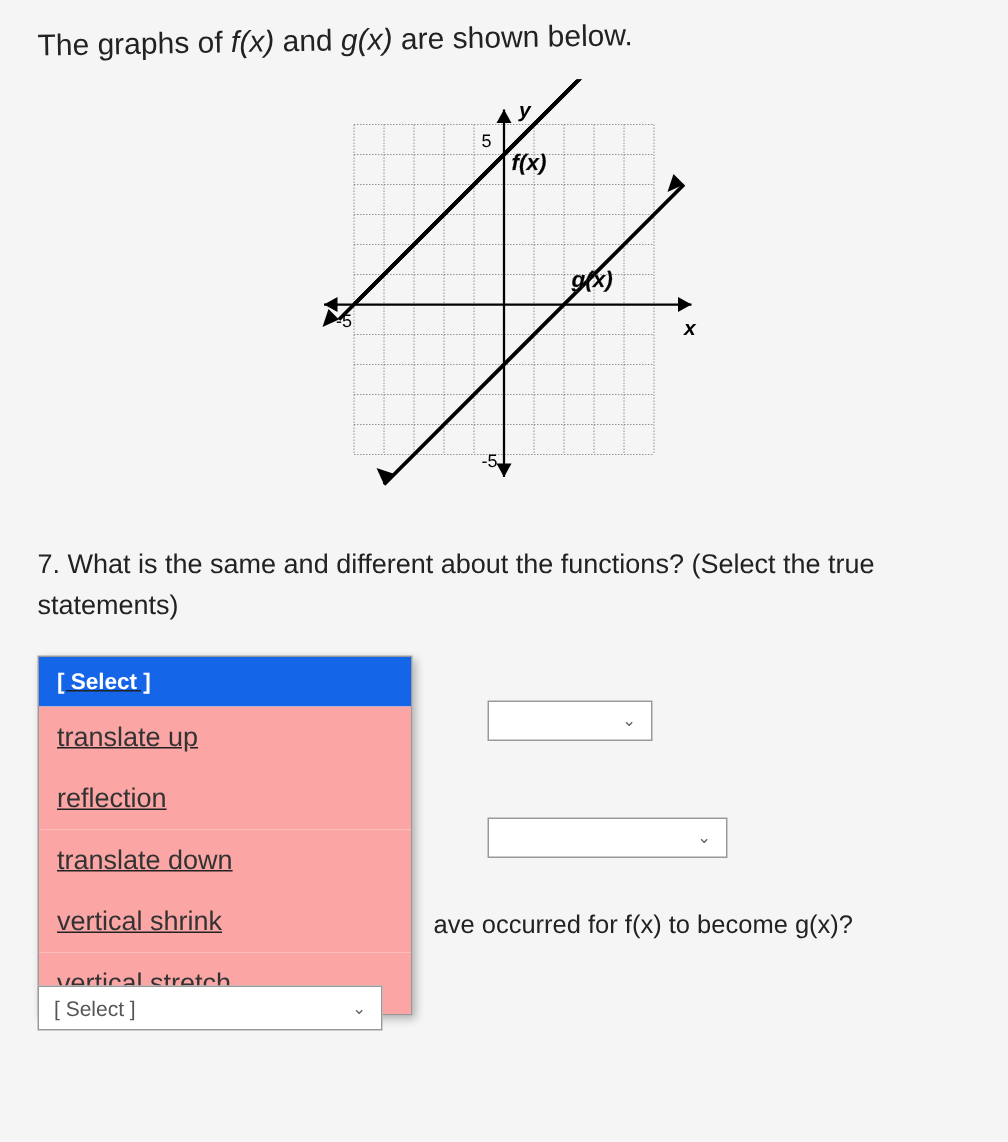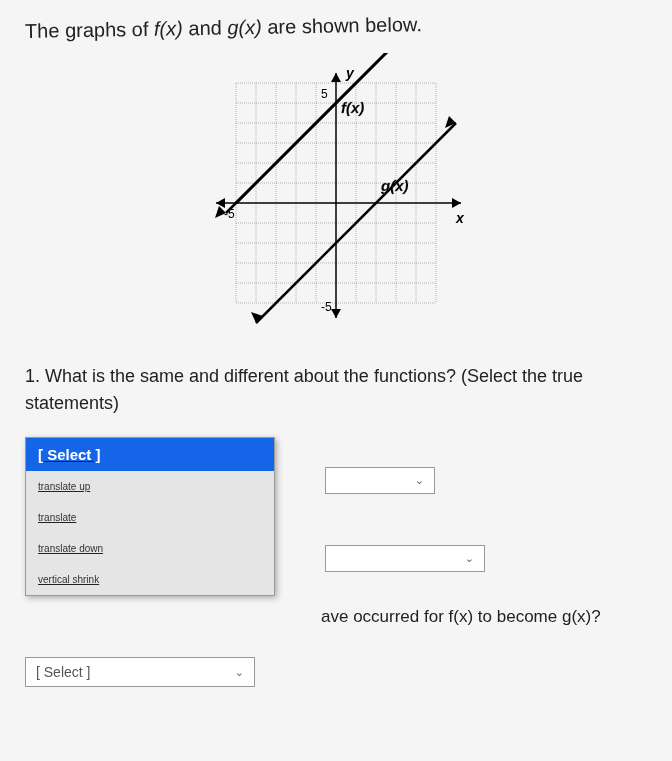--- a/index.html
+++ b/index.html
@@ -46,23 +46,23 @@
     }
     .dropdown-open .selected {
       background: #1565e8;
       color: #fff;
       font-weight: bold;
       padding: 8px 12px;
       font-size: 15px;
     }
     .dropdown-open .option {
       padding: 10px 12px;
-      background: #e5e5e5;
+      background: #fca5a5;
       color: #333;
-      font-size: 10px;
+      font-size: 18px;
       cursor: pointer;
     }
     .select-collapsed {
       display: inline-flex;
       align-items: center;
       justify-content: space-between;
       background: #fff;
       border: 1px solid #999;
       padding: 6px 10px;
       font-size: 14px;
@@ -73,21 +73,21 @@
     .select-collapsed.mid { min-width: 160px; }
     .chev {
       font-size: 11px;
       color: #666;
       margin-left: 8px;
     }
     .sel-1 { position: absolute; left: 300px; top: 30px; }
     .sel-2 { position: absolute; left: 300px; top: 108px; }
     .trailing-text {
       position: absolute;
-      left: 296px;
+      left: 264px;
       top: 170px;
       font-size: 17px;
       color: #222;
     }
     .sel-3 {
       position: absolute;
       left: 0;
       top: 220px;
       min-width: 230px;
     }
@@ -148,29 +148,30 @@
     <line x1="60" y1="270" x2="260" y2="70" stroke="#000" stroke-width="2.5"></line>
     <polygon points="60,270 55,259 67,263" fill="#000"></polygon>
     <polygon points="260,70 249,75 253,63" fill="#000"></polygon>
     <polygon points="30,160 19,165 23,153" fill="#000"></polygon>
 
     <text x="145" y="60" font-size="15" font-style="italic" font-weight="bold" stroke="#555" stroke-width="0.3" stroke-dasharray="1,1">f(x)</text>
     <text x="185" y="138" font-size="15" font-style="italic" font-weight="bold" stroke="#555" stroke-width="0.3" stroke-dasharray="1,1">g(x)</text>
   </svg>
 </div>
 
-<div class="question">1. What is the same and different about the functions? (Select the true statements)</div>
+<div class="question">7. What is the same and different about the functions? (Select the true statements)</div>
 
 <div class="controls-area">
   <div class="dropdown-open">
     <div class="selected">[ Select ]</div>
     <div class="option">translate up</div>
-    <div class="option">translate</div>
+    <div class="option">reflection</div>
     <div class="option">translate down</div>
     <div class="option">vertical shrink</div>
+    <div class="option">vertical stretch</div>
   </div>
 
   <div class="select-collapsed sel-1">
     <span></span>
     <span class="chev">⌄</span>
   </div>
 
   <div class="select-collapsed mid sel-2">
     <span></span>
     <span class="chev">⌄</span>

